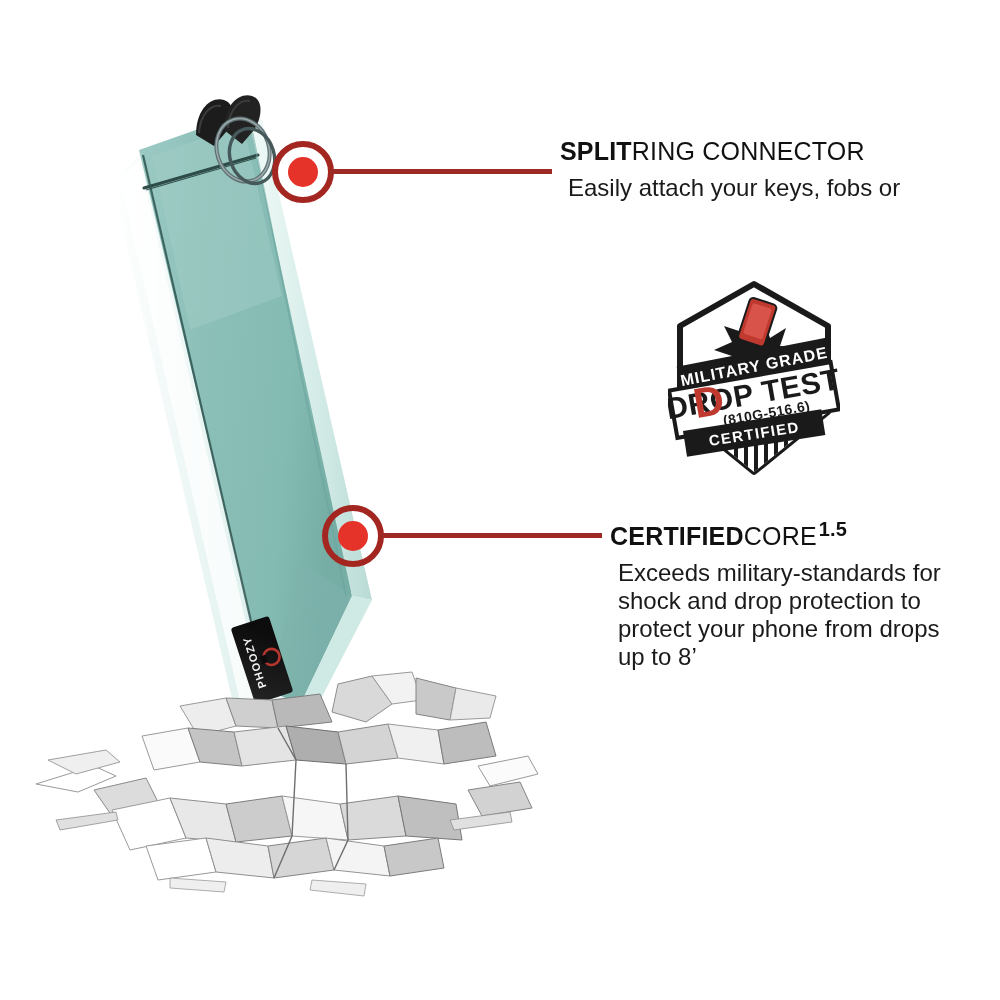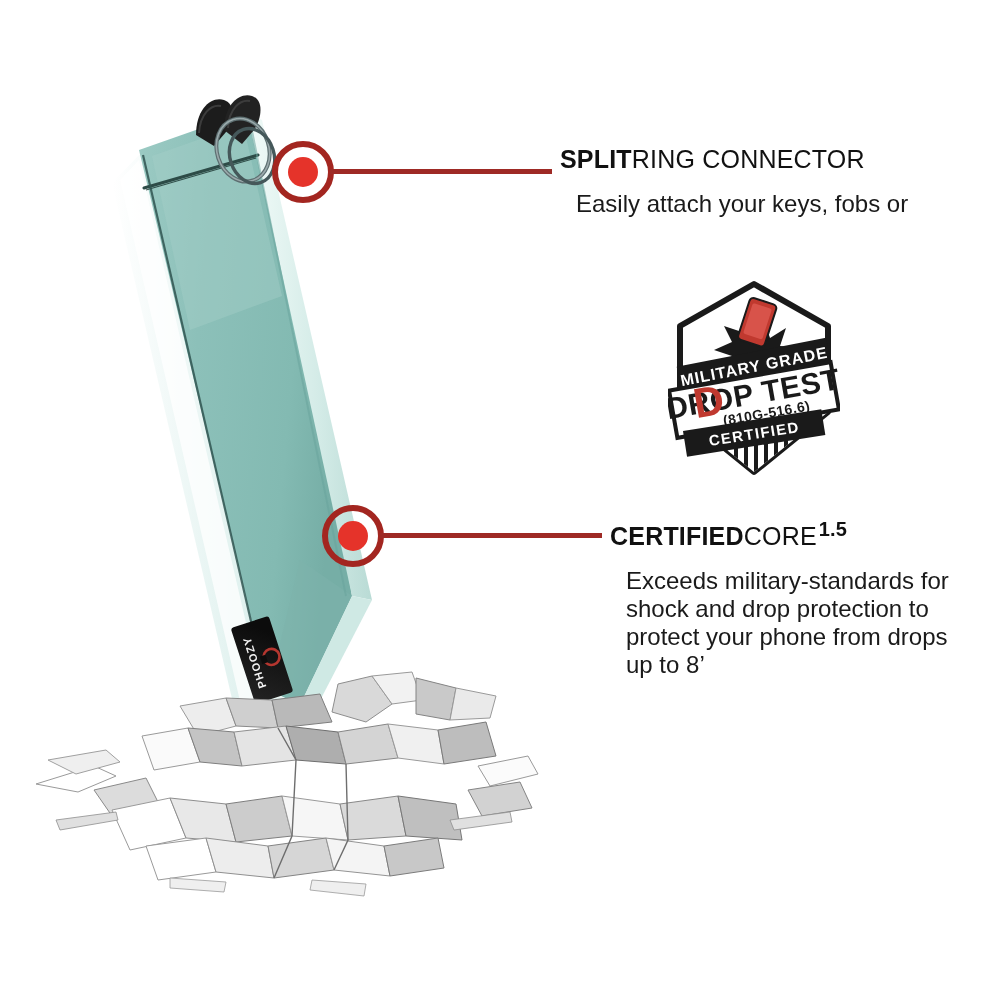--- a/index.html
+++ b/index.html
@@ -70,21 +70,21 @@
   #marker-splitring { left: 272px; top: 141px; }
   #leader-splitring { left: 330px; top: 169px; width: 222px; }
   #marker-impactor  { left: 322px; top: 505px; }
   #leader-impactor  { left: 380px; top: 533px; width: 222px; }
 
   
   .callout-block {
     position: absolute;
     width: 432px;
   }
-  #callout-splitring { left: 560px; top: 144px; }
+  #callout-splitring { left: 560px; top: 136px; }
   #callout-impactor  { left: 610px; top: 514px; }
 
   .callout-title {
     font-size: 25px;
     line-height: 30px;
     color: #111111;
     letter-spacing: 0.2px;
     white-space: nowrap;
     margin: 0 0 4px 0;
   }
@@ -98,21 +98,21 @@
     font-weight: 700;
     font-size: 20px;
     vertical-align: super;
     margin-left: 2px;
   }
   .callout-body {
     font-size: 24px;
     line-height: 28px;
     color: #1a1a1a;
     font-weight: 400;
-    margin: 16px;
+    margin: 8px;
   }
   .callout-body .body-line {
     display: block;
     white-space: nowrap;
   }
 
   
   #drop-test-badge {
     position: absolute;
     left: 668px;

